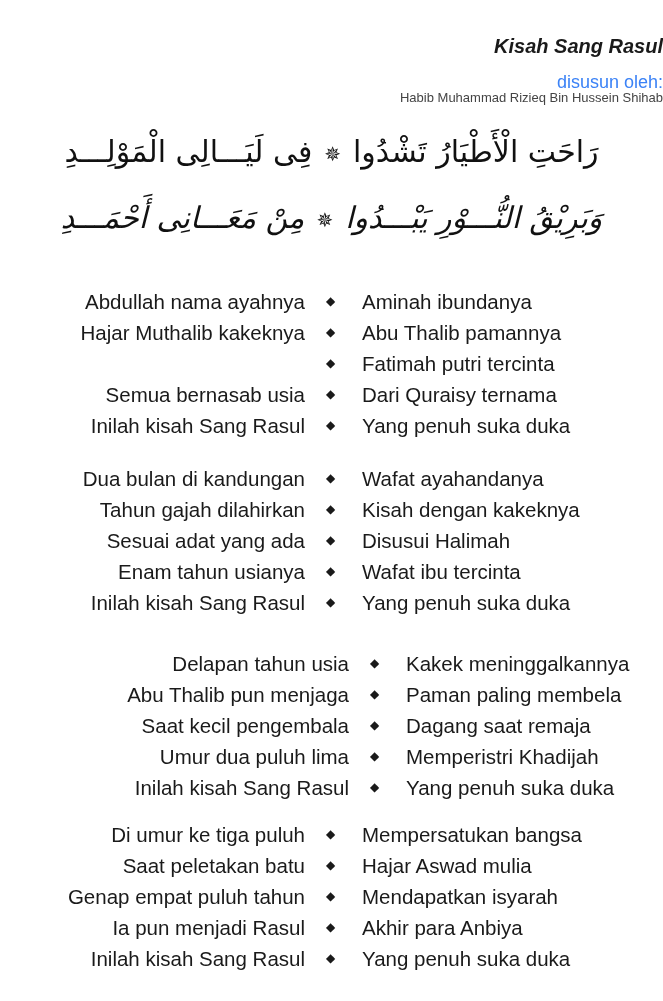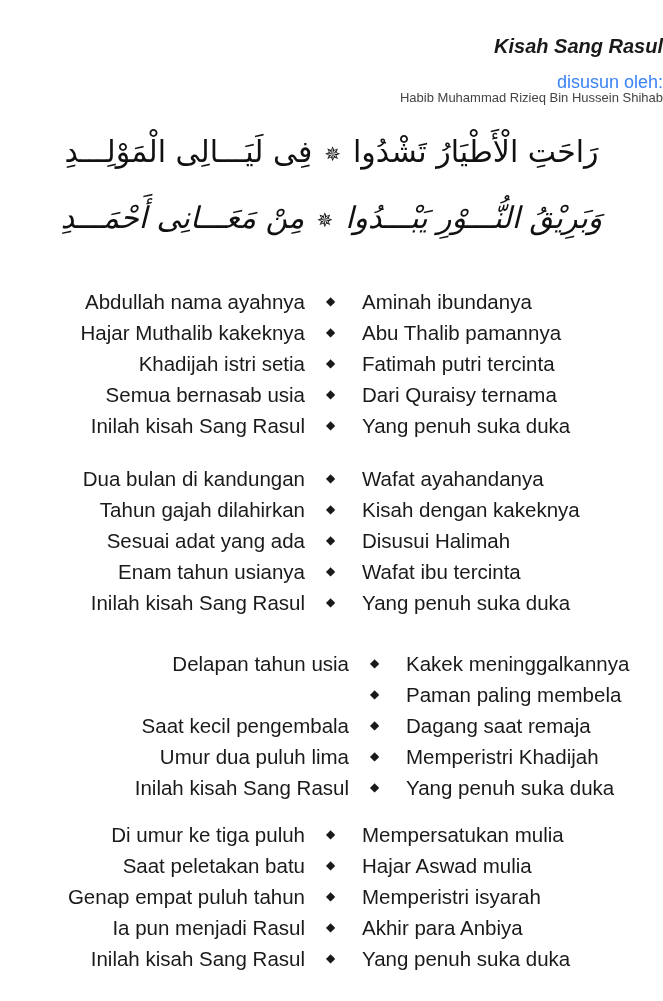--- a/index.html
+++ b/index.html
@@ -37,21 +37,20 @@
       <span class="left">Abdullah nama ayahnya</span>
       <span class="bullet">◆</span>
       <span class="right">Aminah ibundanya</span>
     </div>
   <div class="row">
       <span class="left">Hajar Muthalib kakeknya</span>
       <span class="bullet">◆</span>
       <span class="right">Abu Thalib pamannya</span>
     </div>
   <div class="row">
-      <span class="left">Khadijah istri setia</span>
       <span class="bullet">◆</span>
       <span class="right">Fatimah putri tercinta</span>
     </div>
   <div class="row">
       <span class="left">Semua bernasab usia</span>
       <span class="bullet">◆</span>
       <span class="right">Dari Quraisy ternama</span>
     </div>
   <div class="row">
       <span class="left">Inilah kisah Sang Rasul</span>
@@ -88,20 +87,21 @@
     </div>
 </div>
 
 <div class="stanza" style="top:648px;margin-left:44px;">
   <div class="row">
       <span class="left">Delapan tahun usia</span>
       <span class="bullet">◆</span>
       <span class="right">Kakek meninggalkannya</span>
     </div>
   <div class="row">
+      <span class="left">Abu Thalib pun menjaga</span>
       <span class="bullet">◆</span>
       <span class="right">Paman paling membela</span>
     </div>
   <div class="row">
       <span class="left">Saat kecil pengembala</span>
       <span class="bullet">◆</span>
       <span class="right">Dagang saat remaja</span>
     </div>
   <div class="row">
       <span class="left">Umur dua puluh lima</span>
@@ -112,31 +112,31 @@
       <span class="left">Inilah kisah Sang Rasul</span>
       <span class="bullet">◆</span>
       <span class="right">Yang penuh suka duka</span>
     </div>
 </div>
 
 <div class="stanza" style="top:819px;">
   <div class="row">
       <span class="left">Di umur ke tiga puluh</span>
       <span class="bullet">◆</span>
-      <span class="right">Mempersatukan mulia</span>
+      <span class="right">Mempersatukan bangsa</span>
     </div>
   <div class="row">
       <span class="left">Saat peletakan batu</span>
       <span class="bullet">◆</span>
       <span class="right">Hajar Aswad mulia</span>
     </div>
   <div class="row">
       <span class="left">Genap empat puluh tahun</span>
       <span class="bullet">◆</span>
-      <span class="right">Memperistri isyarah</span>
+      <span class="right">Mendapatkan isyarah</span>
     </div>
   <div class="row">
       <span class="left">Ia pun menjadi Rasul</span>
       <span class="bullet">◆</span>
       <span class="right">Akhir para Anbiya</span>
     </div>
   <div class="row">
       <span class="left">Inilah kisah Sang Rasul</span>
       <span class="bullet">◆</span>
       <span class="right">Yang penuh suka duka</span>

